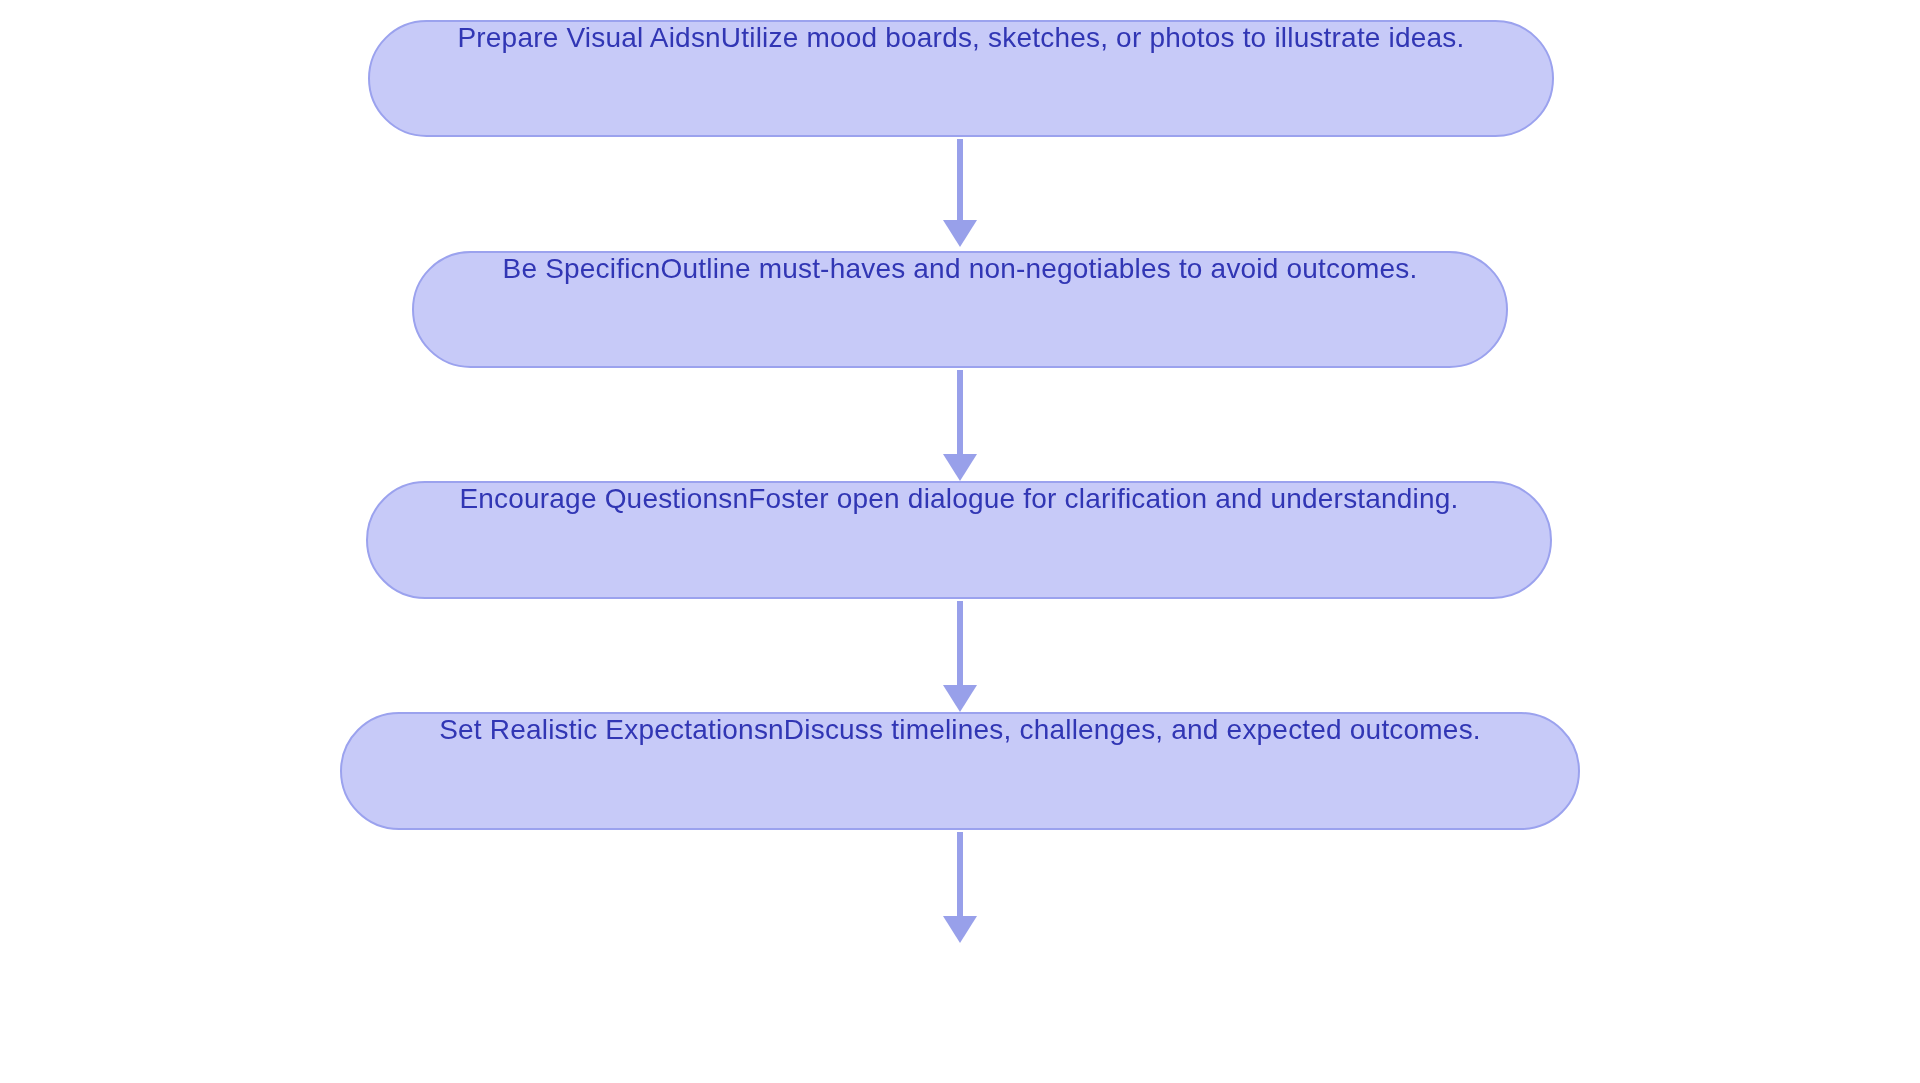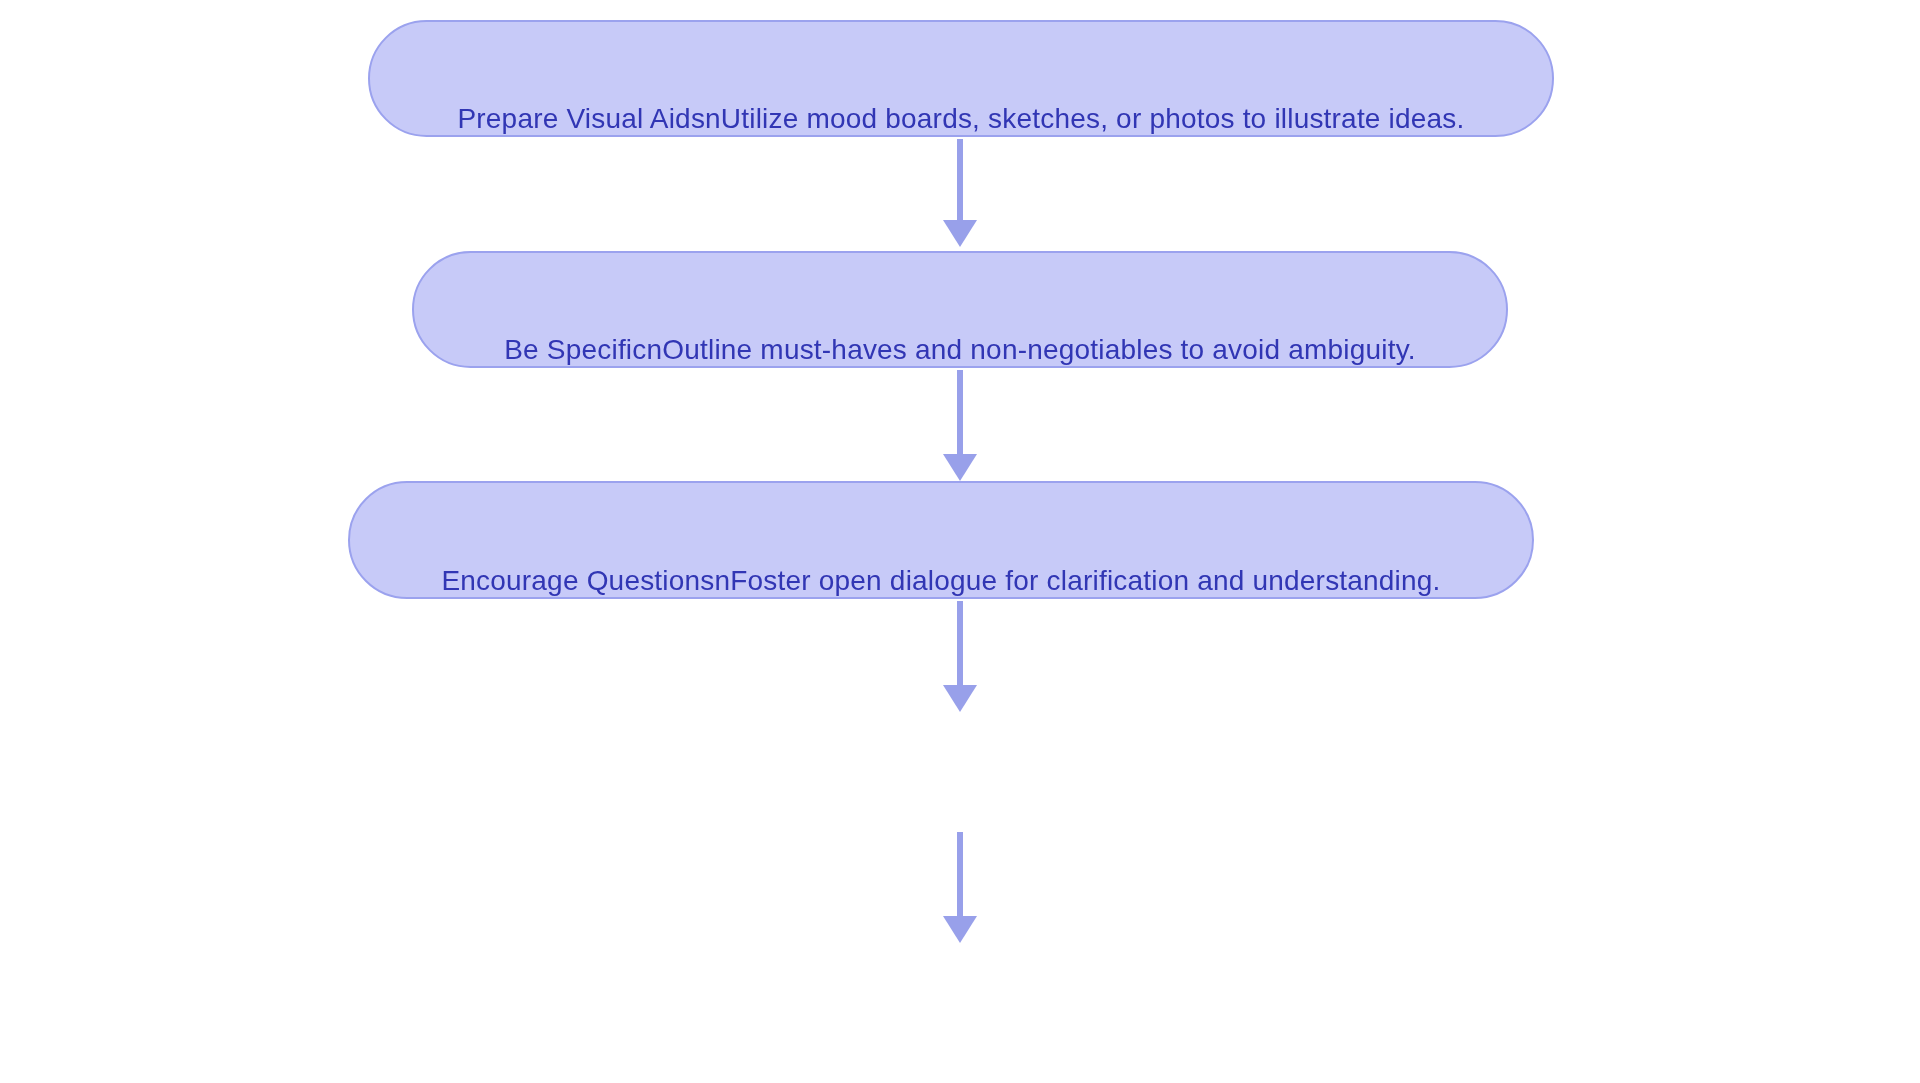--- a/index.html
+++ b/index.html
@@ -20,21 +20,21 @@
     height: 1083px;
     background: var(--background);
     overflow: hidden;
   }
   .node {
     position: absolute;
     background: var(--node-fill);
     border: 2px solid var(--node-border);
     border-radius: 59px;
     display: flex;
-    align-items: flex-end;
+    align-items: flex-start;
     justify-content: center;
   }
   .node-label {
     color: var(--node-text);
     font-size: 28px;
     font-weight: 400;
     letter-spacing: 0.2px;
     white-space: nowrap;
     text-align: center;
   }
@@ -66,37 +66,40 @@
   <div class="node" style="left:368px; top:20px; width:1186px; height:117px;">
     <span class="node-label">Prepare Visual AidsnUtilize mood boards, sketches, or photos to illustrate ideas.</span>
   </div>
 
   <div class="arrow" style="left:943px; top:139px; height:108px;">
     <div class="arrow-line"></div>
     <div class="arrow-head"></div>
   </div>
 
   <div class="node" style="left:412px; top:251px; width:1096px; height:117px;">
-    <span class="node-label">Be SpecificnOutline must-haves and non-negotiables to avoid ambiguity.</span>
+    <span class="node-label">Be SpecificnOutline must-haves and non-negotiables to avoid outcomes.</span>
   </div>
 
   <div class="arrow" style="left:943px; top:370px; height:111px;">
     <div class="arrow-line"></div>
     <div class="arrow-head"></div>
   </div>
 
-  <div class="node" style="left:348px; top:481px; width:1186px; height:118px;">
+  <div class="node" style="left:366px; top:481px; width:1186px; height:118px;">
     <span class="node-label">Encourage QuestionsnFoster open dialogue for clarification and understanding.</span>
   </div>
 
   <div class="arrow" style="left:943px; top:601px; height:111px;">
     <div class="arrow-line"></div>
     <div class="arrow-head"></div>
   </div>
 
+  <div class="node" style="left:340px; top:712px; width:1240px; height:118px;">
+    <span class="node-label">Set Realistic ExpectationsnDiscuss timelines, challenges, and expected outcomes.</span>
+  </div>
 
   <div class="arrow" style="left:943px; top:832px; height:111px;">
     <div class="arrow-line"></div>
     <div class="arrow-head"></div>
   </div>
 
 
 </div>
 
 </body></html>

